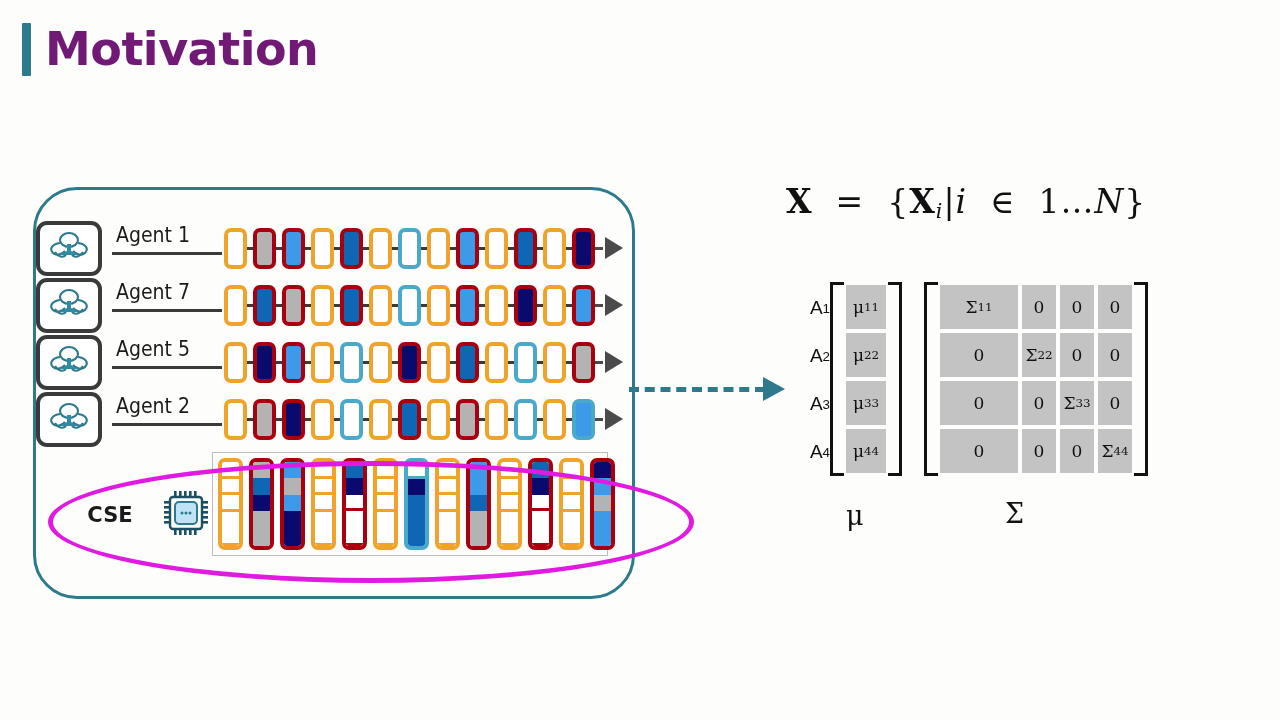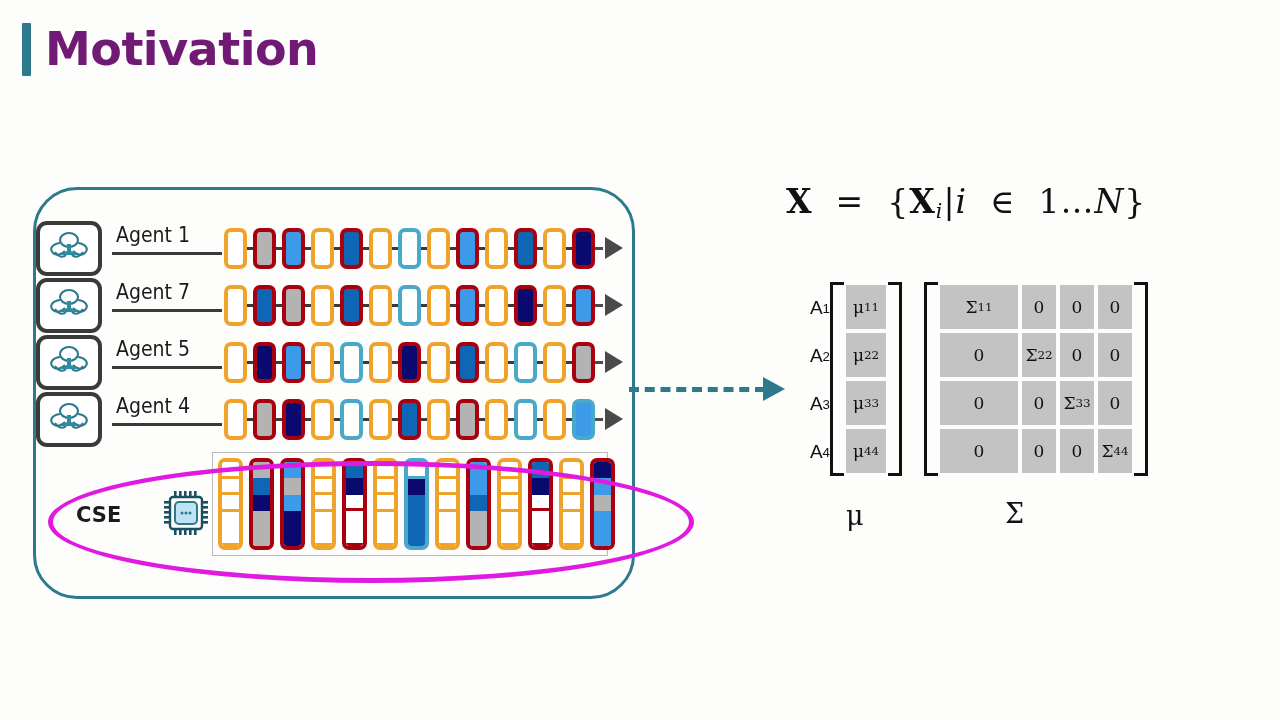--- a/index.html
+++ b/index.html
@@ -30,21 +30,21 @@
 
   .blockstrip{position:relative;display:flex;align-items:center;}
   .blockstrip .conn{width:6px;height:3px;background:#3a3a3a;}
   .cell{width:23px;height:41px;border-radius:7px;box-sizing:border-box;border-width:4px;border-style:solid;}
   .arrow-head{width:0;height:0;border-top:11px solid transparent;border-bottom:11px solid transparent;
               border-left:18px solid #4a4a4a;margin-left:2px;}
   .arrow-tail{width:8px;height:3px;background:#4a4a4a;}
 
   
   #cse-row{position:absolute;left:0;top:270px;display:flex;align-items:center;height:110px;}
-  #cse-label{width:68px;font-size:21px;font-weight:bold;color:#1b1b1b;
+  #cse-label{width:68px;text-align:center;font-size:21px;font-weight:bold;color:#1b1b1b;
              font-family:"DejaVu Sans",sans-serif;margin-left:40px;}
   #chip-icon{margin-left:14px;}
   #cse-box{position:absolute;left:176px;top:-8px;width:394px;height:102px;
            border:1px solid #bbb;background:transparent;}
   #cse-strip{position:absolute;left:182px;top:-2px;display:flex;gap:6px;align-items:flex-start;}
   .stack{width:25px;height:92px;border-radius:7px;border-width:4px;border-style:solid;
          box-sizing:border-box;display:flex;flex-direction:column;overflow:hidden;background:#fff;}
   .seg{width:100%;box-sizing:border-box;}
 
   
@@ -259,21 +259,21 @@
     <path d="M31 12 C39 13 42 18 38 22 C35 25 29 24 26 20"></path>
     <path d="M8 21 C11 26 16 27 19 24"></path>
     <path d="M36 21 C33 26 28 27 25 24"></path>
   </g>
   <g fill="#2d8ba3">
     <path d="M20 13 h4 v7 l8 4 h-20 l8 -4 z"></path>
   </g>
 </svg>
         </div>
         <div class="agent-mid">
-          <div class="agent-label">Agent 4</div>
+          <div class="agent-label">Agent 2</div>
           <div class="agent-line"></div>
         </div>
         <div class="blockstrip">
           <div class="cell" style="border-color: rgb(240, 163, 42); background: rgb(255, 255, 255);"></div>
           <div class="conn"></div>
           <div class="cell" style="border-color: rgb(168, 0, 15); background: rgb(179, 179, 179);"></div>
           <div class="conn"></div>
           <div class="cell" style="border-color: rgb(168, 0, 15); background: rgb(10, 10, 110);"></div>
           <div class="conn"></div>
           <div class="cell" style="border-color: rgb(240, 163, 42); background: rgb(255, 255, 255);"></div>

